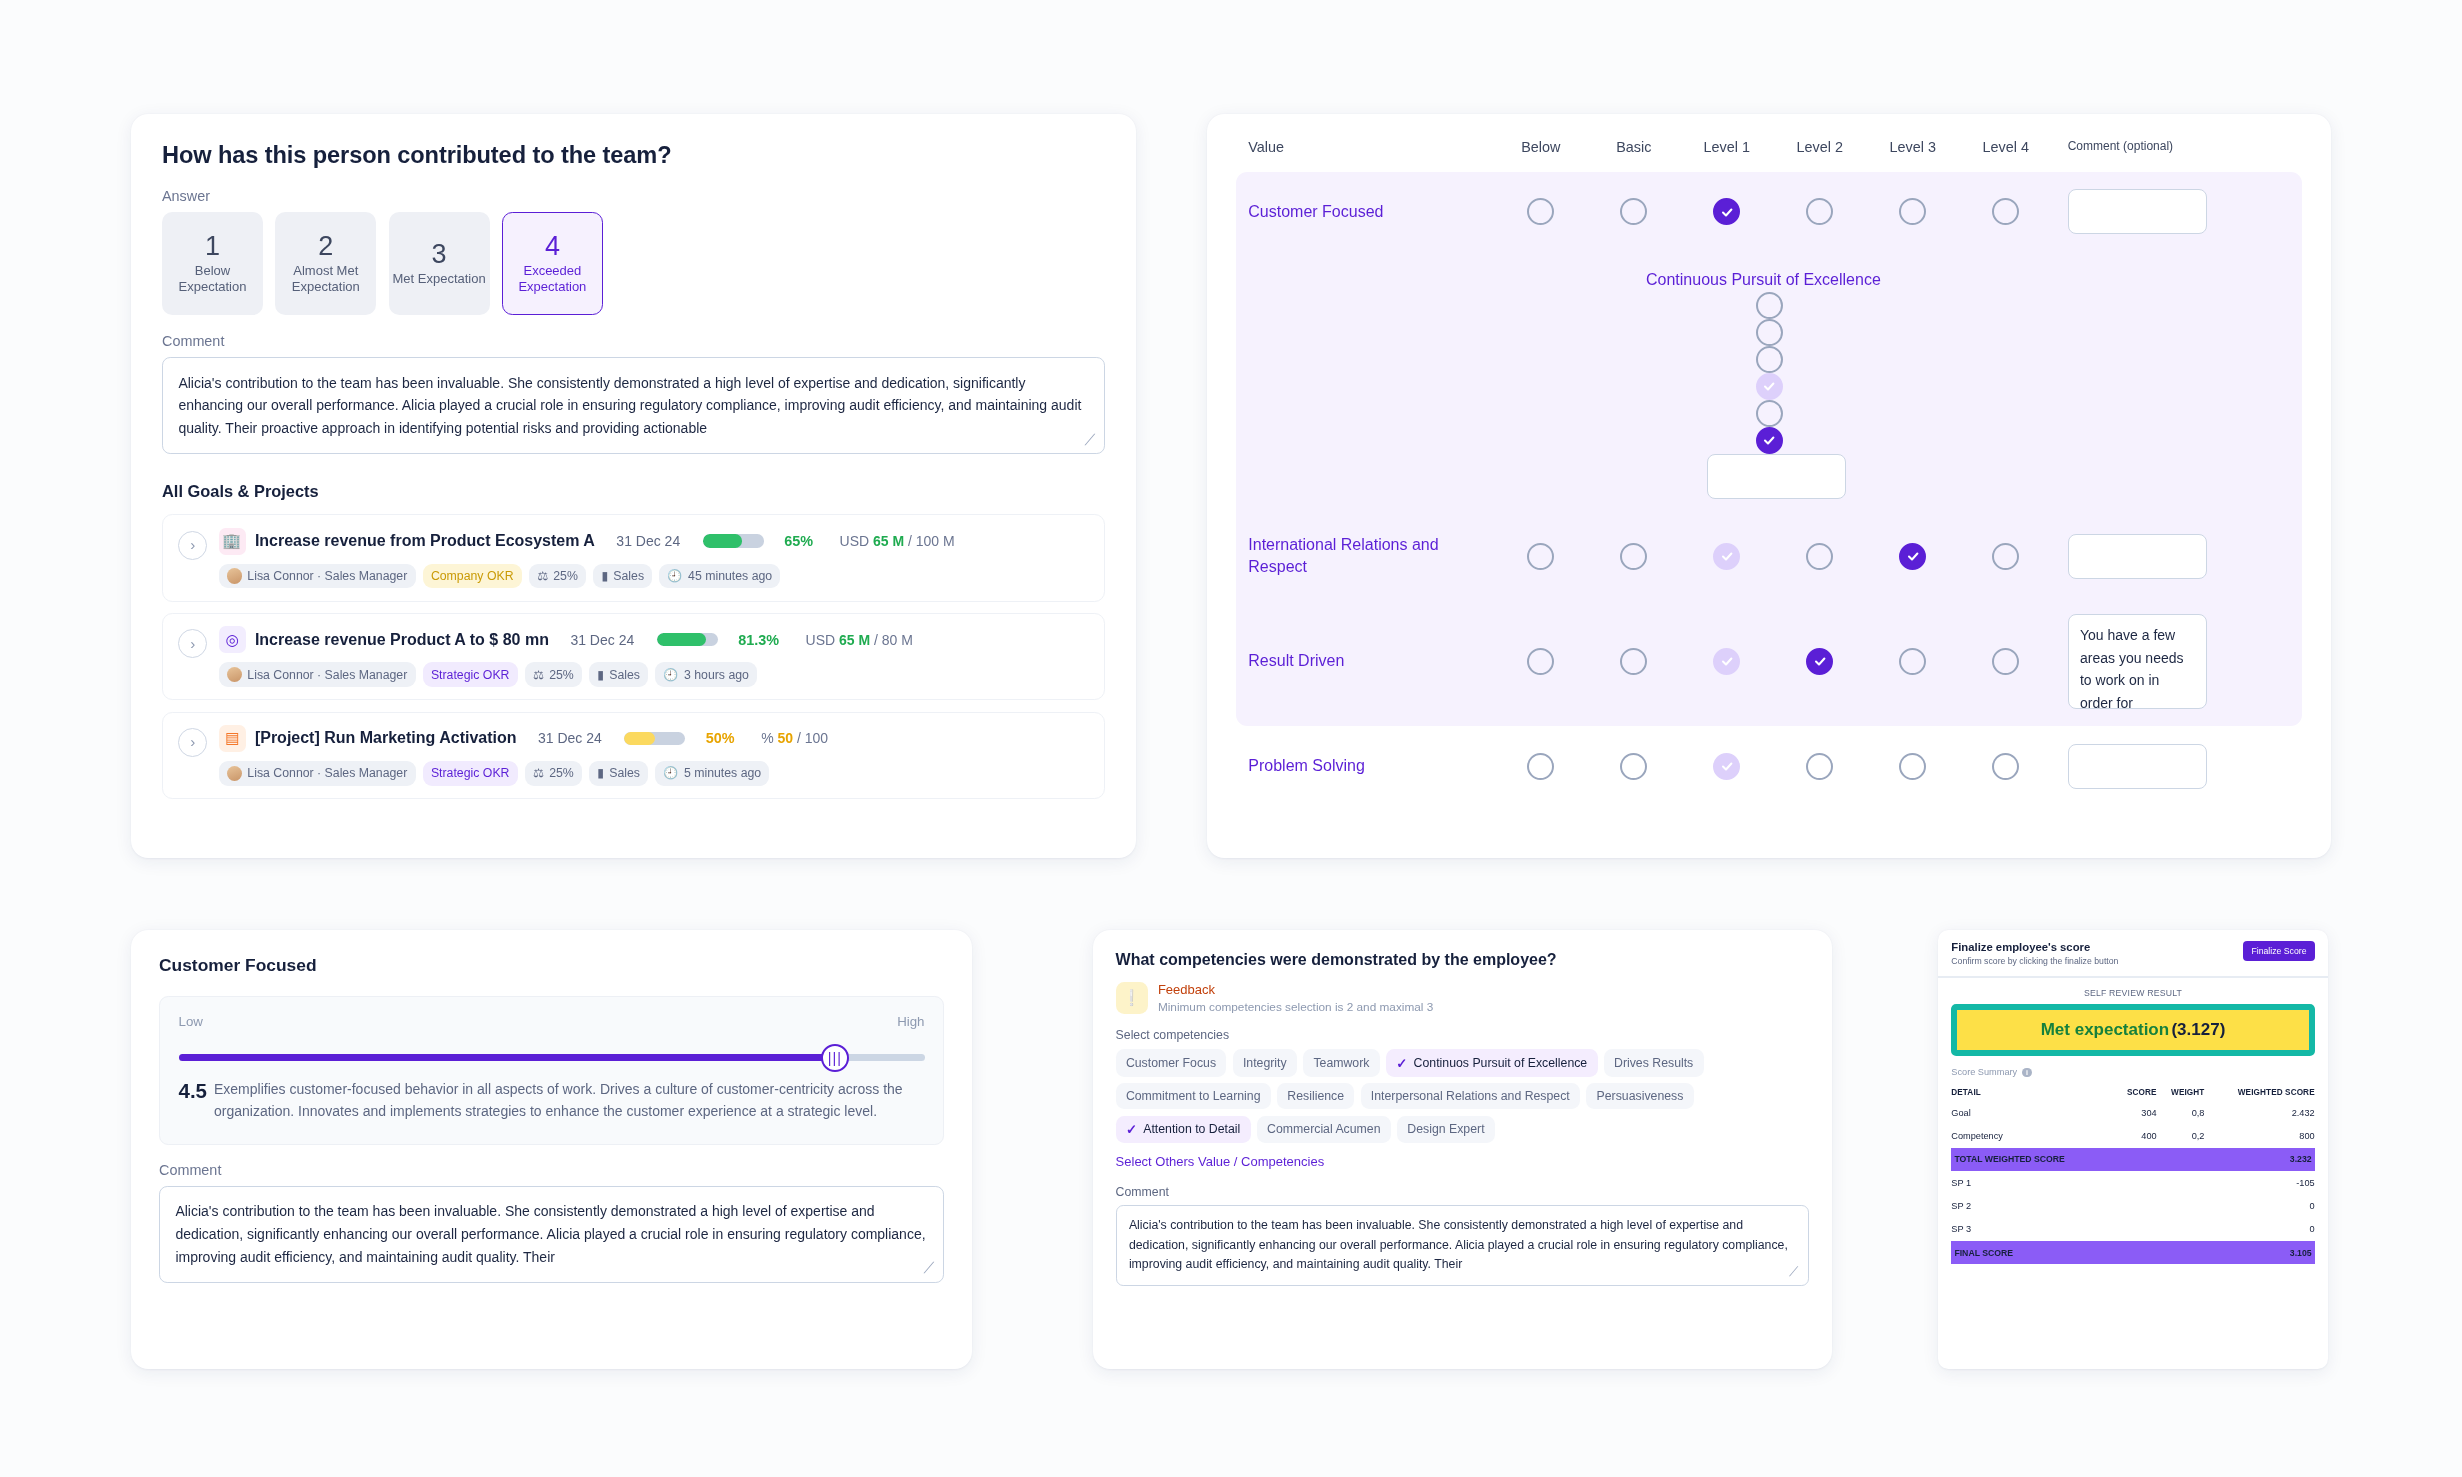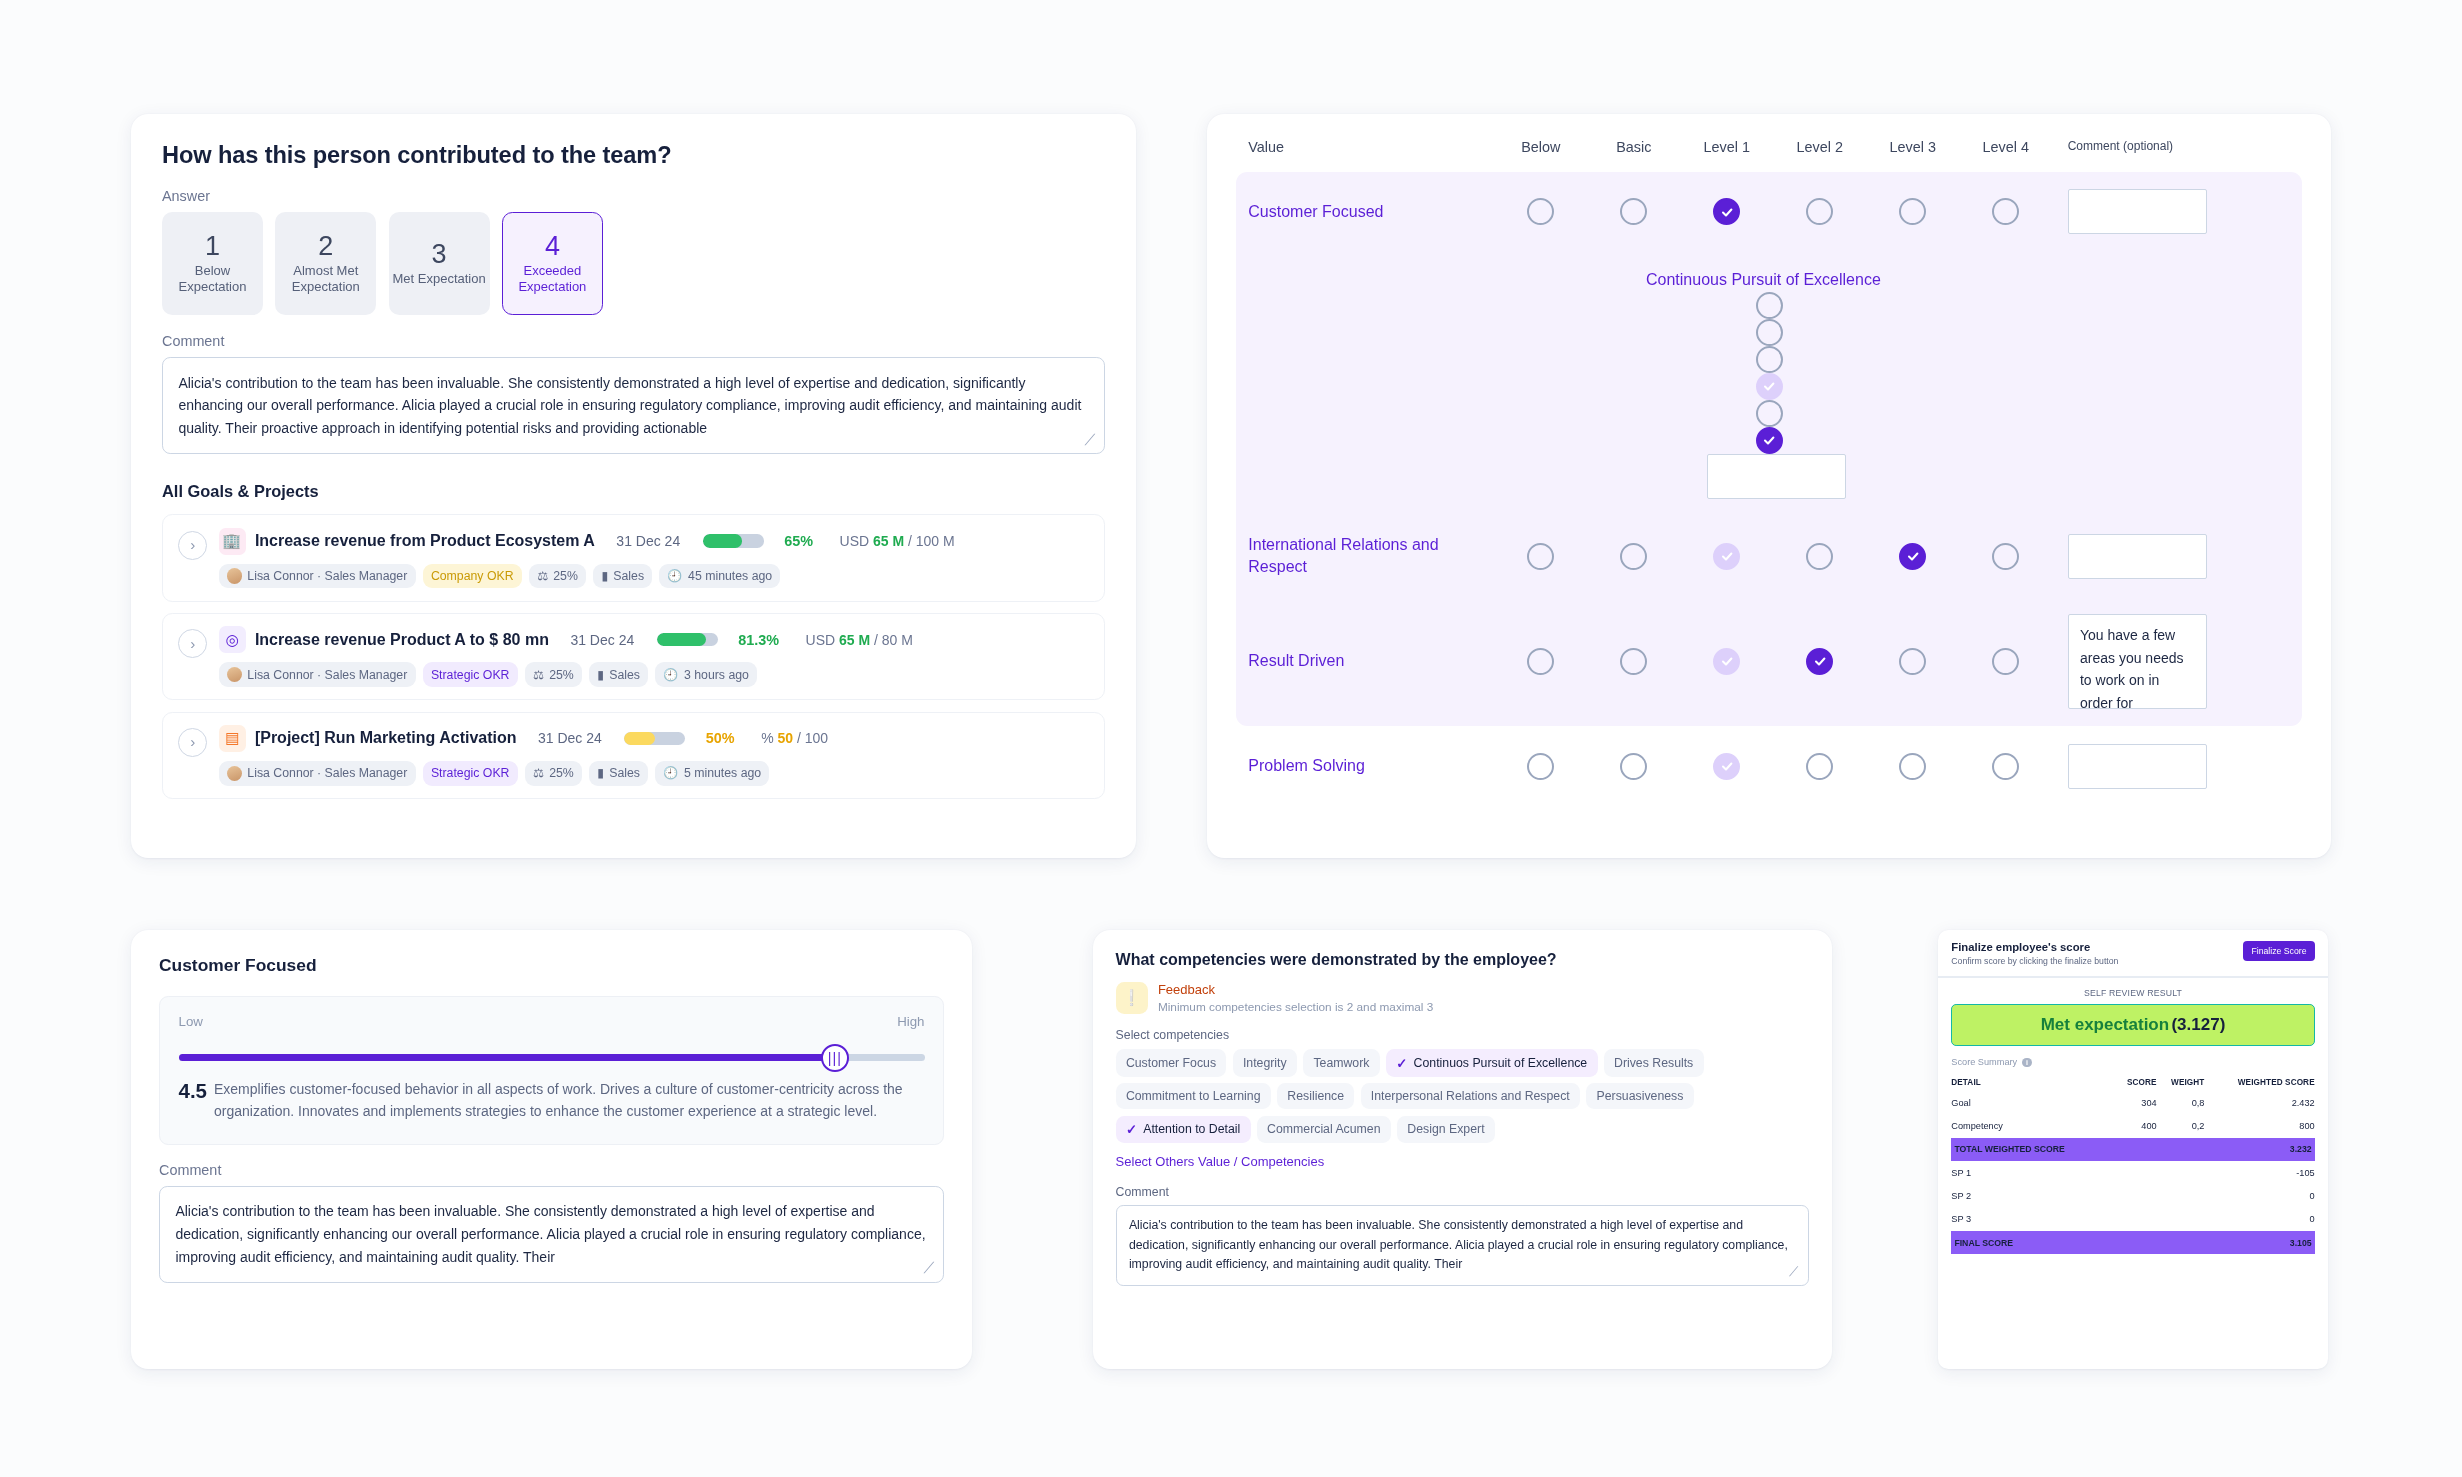--- a/index.html
+++ b/index.html
@@ -90,21 +90,21 @@
   .mx-row { display:flex; align-items:center; padding:0 12.3px; }
   .mx-row .rv { width:246px; font-size:16px; color:#5b1fd6; line-height:1.42; padding-right:10.3px; }
   .mx-row .rl { width:93px; display:flex; justify-content:center; align-items:center; }
   .mx-row .rc { flex:1; padding-left:15.4px; display:flex; }
   .radio { width:27px;height:27px;border-radius:50%;border:2.1px solid #9aa6bd; background:transparent;
            display:flex;align-items:center;justify-content:center; }
   .radio.on { background:#5b1fd6; border-color:#5b1fd6; }
   .radio.faint { background:#ddd0fb; border-color:#ddd0fb; }
   .radio .tick { width:14.4px;height:14.4px; display:block; }
   .radio.faint .tick path { stroke:#ffffff; }
-  .cmt-box { border:1.5px solid #ccd6e4; border-radius:2px; background:#fff; width:139px;
+  .cmt-box { border:1.5px solid #ccd6e4; border-radius:8px; background:#fff; width:139px;
              padding:9.2px 11.3px; font-size:14px; line-height:1.62; color:#1d2742; }
 
   
   #panel-cf { left:131px; top:930px; width:841px; height:439px; padding:24.6px 28px; }
   .cf-title { font-size:17.4px; font-weight:700; color:#16203c; }
   .slider-card { margin-top:20.5px; background:#f8fafc; border:1.5px solid #edf0f5; border-radius:9.2px; padding:17.4px 18.5px 20.5px 18.5px; }
   .lh { display:flex; justify-content:space-between; font-size:13.3px; color:#8d99b0; }
   .track { position:relative; height:10.3px; margin:22.6px 0 9.2px 0; }
   .track .bg { position:absolute; left:0; right:0; top:2.1px; height:7.2px; border-radius:3.6px; background:#ccd6e4; }
   .track .fill { position:absolute; left:0; top:2.1px; height:7.2px; border-radius:3.6px; background:#5b1fd6; }
@@ -136,21 +136,21 @@
 
   
   #panel-fin { left:1938px; top:930px; width:390px; height:439px; border-radius:10.3px; overflow:hidden; padding:0; }
   .fin-head { padding:11.3px 13.3px 10.3px 13.3px; display:flex; justify-content:space-between; align-items:flex-start;
               border-bottom:2.1px solid #e7ecf3; }
   .fin-h1 { font-size:11.3px; font-weight:700; color:#16203c; }
   .fin-h2 { font-size:8.7px; color:#5d6782; margin-top:2.6px; }
   .fin-btn { background:#5b1fd6; color:#fff; border-radius:4.1px; padding:5.1px 8.2px; font-size:8.7px; flex:none; }
   .fin-body { padding:10.3px 13.3px 4.1px 13.3px; }
   .srr { text-align:center; font-size:8.7px; color:#5d6782; letter-spacing:0.2px; }
-  .srr-box { margin-top:5.1px; background:#bef264; border:1px solid #14b8a6; border-radius:5.1px;
+  .srr-box { margin-top:5.1px; background:#fde047; border:6px solid #14b8a6; border-radius:5.1px;
              padding:10.3px 5.1px; text-align:center; }
   .srr-box .g { font-size:17px; font-weight:700; color:#16803c; }
   .srr-box .n { font-size:17px; font-weight:700; color:#16203c; }
   .ssum { display:flex; align-items:center; gap:5.1px; font-size:9.2px; color:#8d99b0; margin-top:11.3px; }
   .info-i { width:9.7px;height:9.7px;border-radius:50%;background:#aab4c7;color:#fff;font-size:7.2px;
             display:flex;align-items:center;justify-content:center; font-weight:700;}
   table.st { width:100%; border-collapse:collapse; margin-top:6.2px; }
   table.st th { font-size:8.2px; color:#16203c; font-weight:700; text-align:right; padding:4.1px 0; letter-spacing:0.1px;}
   table.st th.l, table.st td.l { text-align:left; }
   table.st td { font-size:9.2px; color:#16203c; text-align:right; padding:6.7px 0; }

